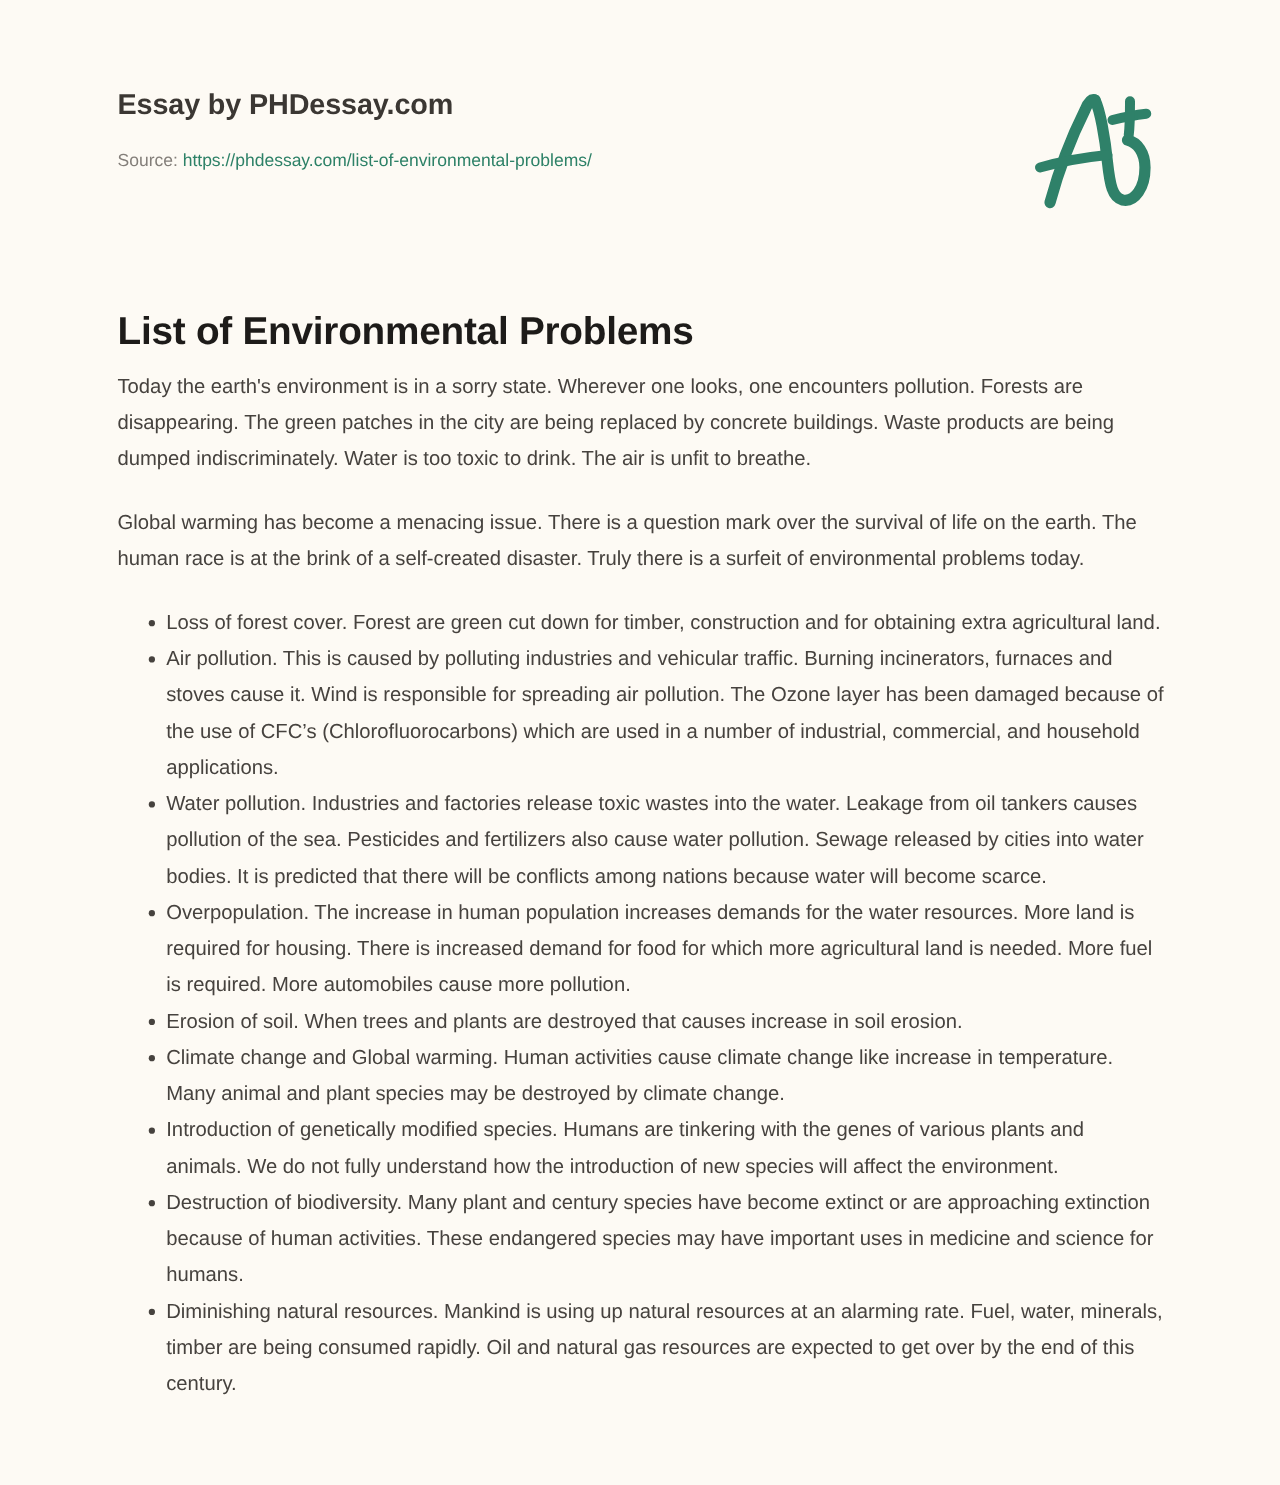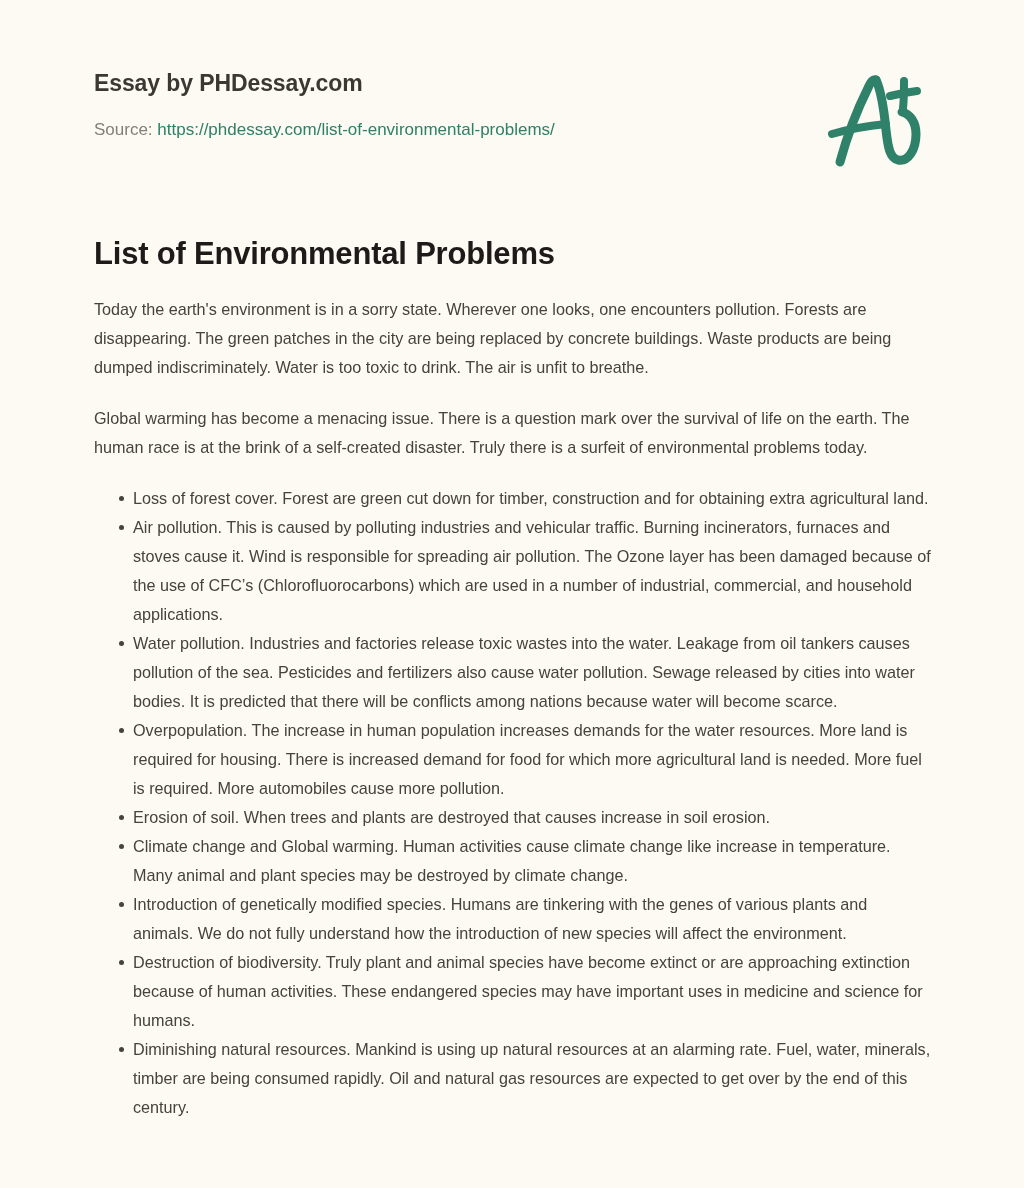--- a/index.html
+++ b/index.html
@@ -32,41 +32,41 @@
     font-size: 23px;
     font-weight: bold;
     color: #3b3733;
     letter-spacing: -0.1px;
     white-space: nowrap;
   }
   .source-line {
     position: absolute;
     left: 94px;
     top: 120px;
-    font-size: 17px;
+    font-size: 14px;
     color: #837e79;
     white-space: nowrap;
   }
   .source-link {
     color: #2d8167;
     text-decoration: none;
   }
   .logo-mark {
     position: absolute;
     left: 806px;
     top: 62px;
     width: 124px;
     height: 110px;
   }
 
   
   .doc-title {
     position: absolute;
     left: 94px;
-    top: 215px;
+    top: 226px;
     font-size: 31px;
     font-weight: bold;
     color: #1d1b19;
     letter-spacing: -0.2px;
     white-space: nowrap;
   }
 
   .article {
     position: absolute;
     left: 94px;
@@ -138,17 +138,17 @@
   <p>Global warming has become a menacing issue. There is a question mark over the survival of life on the earth. The human race is at the brink of a self-created disaster. Truly there is a surfeit of environmental problems today.</p>
 
   <ul class="problem-list">
     <li>Loss of forest cover. Forest are green cut down for timber, construction and for obtaining extra agricultural land.</li>
     <li>Air pollution. This is caused by polluting industries and vehicular traffic. Burning incinerators, furnaces and stoves cause it. Wind is responsible for spreading air pollution. The Ozone layer has been damaged because of the use of CFC’s (Chlorofluorocarbons) which are used in a number of industrial, commercial, and household applications.</li>
     <li>Water pollution. Industries and factories release toxic wastes into the water. Leakage from oil tankers causes pollution of the sea. Pesticides and fertilizers also cause water pollution. Sewage released by cities into water bodies. It is predicted that there will be conflicts among nations because water will become scarce.</li>
     <li>Overpopulation. The increase in human population increases demands for the water resources. More land is required for housing. There is increased demand for food for which more agricultural land is needed. More fuel is required. More automobiles cause more pollution.</li>
     <li>Erosion of soil. When trees and plants are destroyed that causes increase in soil erosion.</li>
     <li>Climate change and Global warming. Human activities cause climate change like increase in temperature. Many animal and plant species may be destroyed by climate change.</li>
     <li>Introduction of genetically modified species. Humans are tinkering with the genes of various plants and animals. We do not fully understand how the introduction of new species will affect the environment.</li>
-    <li>Destruction of biodiversity. Truly plant and animal species have become extinct or are approaching extinction because of human activities. These endangered species may have important uses in medicine and science for humans.</li>
+    <li>Destruction of biodiversity. Many plant and century species have become extinct or are approaching extinction because of human activities. These endangered species may have important uses in medicine and science for humans.</li>
     <li>Diminishing natural resources. Mankind is using up natural resources at an alarming rate. Fuel, water, minerals, timber are being consumed rapidly. Oil and natural gas resources are expected to get over by the end of this century.</li>
 
   </ul>
 </div>
 
 </body></html>

